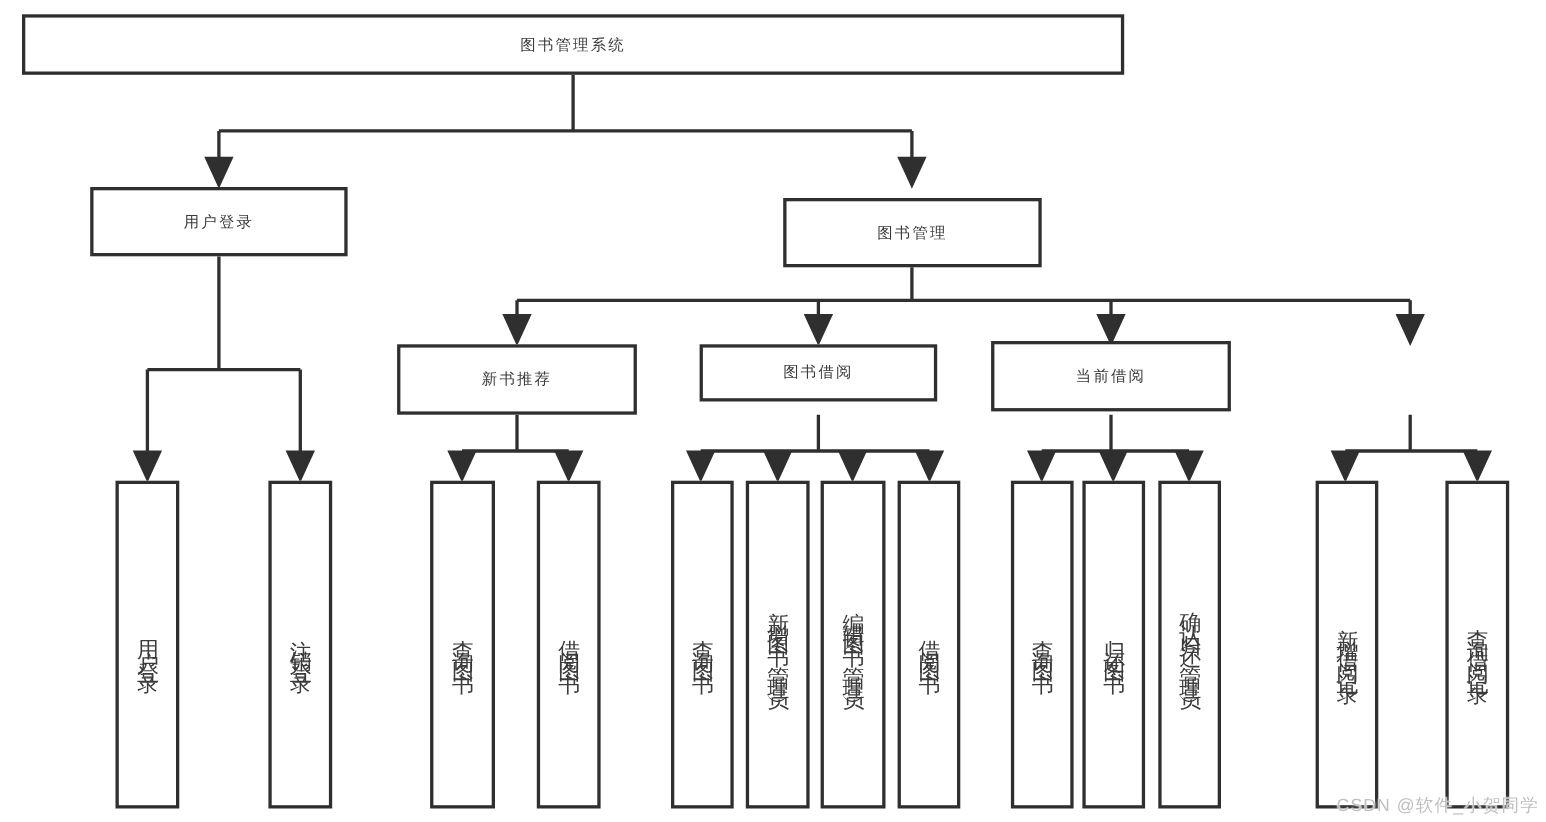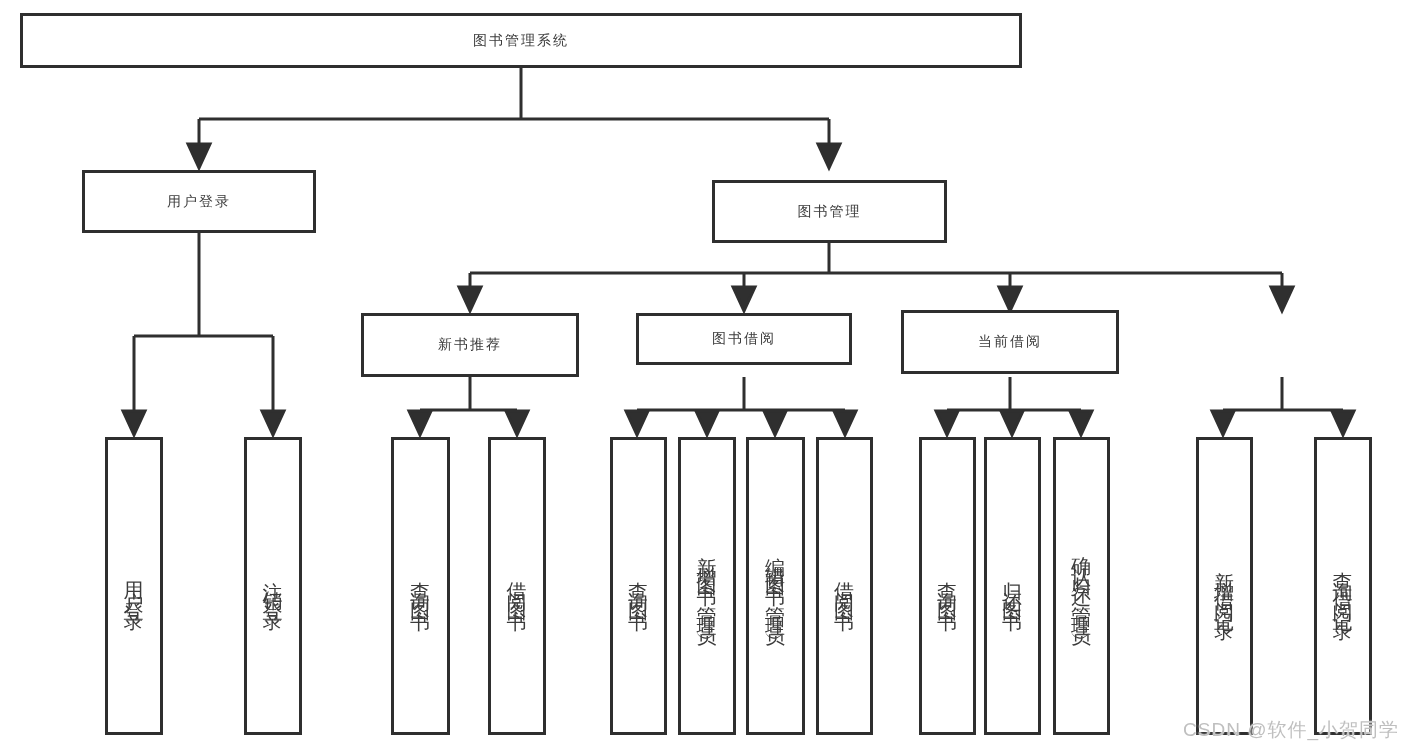--- a/index.html
+++ b/index.html
@@ -42,21 +42,21 @@
     text-orientation: mixed;
     font-size: 20px;
     letter-spacing: 10px;
     line-height: 1;
     white-space: nowrap;
   }
   .watermark {
     position: absolute;
     right: 6px;
     bottom: 4px;
-    font-size: 19px;
+    font-size: 16px;
     color: #bfbfbf;
     text-shadow: 0 0 2px #ffffff, 0 0 1px #ffffff;
     letter-spacing: 1px;
     white-space: nowrap;
     pointer-events: none;
   }
 </style>
 </head>
 <body>
 

